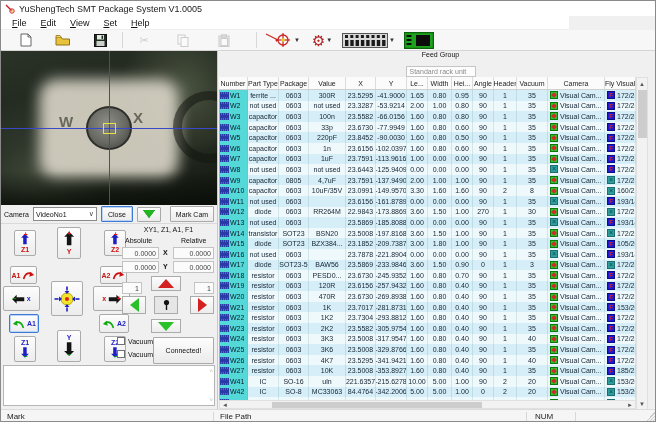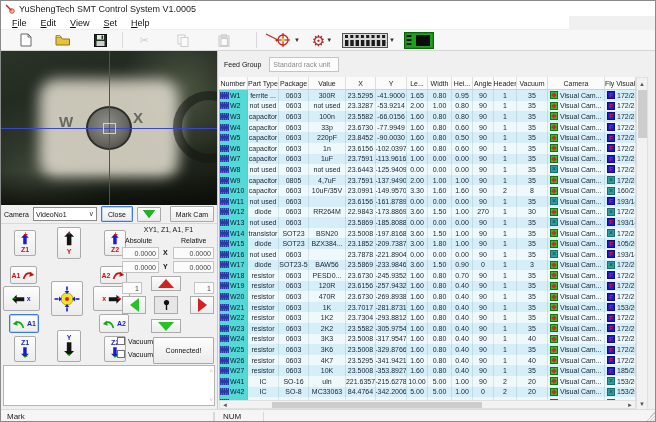--- a/index.html
+++ b/index.html
@@ -66,21 +66,21 @@
   .fat-up{width:0;height:0;border-left:8px solid transparent;border-right:8px solid transparent;border-bottom:9px solid #d32020;}
   .fat-dn{width:0;height:0;border-left:8px solid transparent;border-right:8px solid transparent;border-top:9px solid #28c128;}
   .fat-lf{width:0;height:0;border-top:7px solid transparent;border-bottom:7px solid transparent;border-right:9px solid #28c128;}
   .fat-rt{width:0;height:0;border-top:7px solid transparent;border-bottom:7px solid transparent;border-left:9px solid #d32020;}
   .chk{display:flex;align-items:center;gap:3px;position:absolute;}
   .chk .box{width:8px;height:8px;background:#fff;border:1px solid #707070;}
   .logbox{position:absolute;left:2px;top:314px;width:212px;height:41px;background:#ffffff;border:1px solid #b5b5b5;}
   .logbox .sa{position:absolute;right:1px;font-size:6px;color:#b9b9b9;line-height:6px;}
   
   .rightcol{position:absolute;left:218px;top:50px;width:438px;height:358px;background:#f0f0f0;}
-  .feedbar{position:absolute;left:0;top:0;width:438px;height:26px;background:#f0f0f0;display:flex;align-items:center;gap:8px;padding-left:5px;}
+  .feedbar{position:absolute;left:0;top:0;width:438px;height:26px;background:#f0f0f0;display:flex;align-items:center;gap:8px;padding-left:5px;flex-direction:column;}
   .feedinput{width:70px;height:15px;background:#fdfdfd;border:1px solid #c5c5c5;font-size:7px;color:#8a8a8a;padding:0 3px;}
   .thead{position:absolute;left:0;top:26px;width:417px;height:13px;display:grid;grid-template-columns:29px 31px 30px 37px 30px 31px 21px 24px 21px 21px 23px 31px 57px 31px;background:#fbfbfb;border-bottom:1px solid #d0d0d0;}
   .hcell{font-size:7px;color:#222;display:flex;align-items:center;justify-content:center;border-right:1px solid #dcdcdc;overflow:hidden;white-space:nowrap;}
   .tbody{position:absolute;left:0;top:39px;width:417px;height:310px;overflow:hidden;background:#fff;}
   .trow{display:grid;grid-template-columns:29px 31px 30px 37px 30px 31px 21px 24px 21px 21px 23px 31px 57px 31px;height:10.6px;background:#d5eef8;}
   .trow.alt{background:#eff9fc;}
   .tcell{font-size:7px;color:#152433;display:flex;align-items:center;justify-content:center;border-right:1px solid rgba(110,160,175,.22);overflow:hidden;white-space:nowrap;}
   .c-num{justify-content:flex-start;background:#55d8d8;gap:1px;padding-left:1px;color:#0c1c2c;}
   .c-camera,.c-fly{justify-content:flex-start;gap:2px;padding-left:2px;}
   .celltext{overflow:hidden;white-space:nowrap;}
@@ -114,21 +114,21 @@
 <body>
 
 <div class="window">
 
   <div class="titlebar">
     <svg width="10" height="10" viewBox="0 0 10 10">
         <line x1="1" y1="1" x2="7" y2="7" stroke="#c22" stroke-width="1.4"></line>
         <circle cx="7" cy="7" r="2.2" fill="none" stroke="#c22" stroke-width="1"></circle>
         <circle cx="7" cy="7" r="0.9" fill="#e8c02a"></circle>
       </svg>
-    <span class="title">YuShengTech SMT Control System V1.0005</span>
+    <span class="title">YuShengTech SMT Package System V1.0005</span>
   </div>
 
   <div class="menubar">
       <span class="menu-item"><u>F</u>ile</span>
       <span class="menu-item"><u>E</u>dit</span>
       <span class="menu-item"><u>V</u>iew</span>
       <span class="menu-item"><u>S</u>et</span>
       <span class="menu-item"><u>H</u>elp</span>
     </div>
 
@@ -1181,18 +1181,19 @@
     <div class="hscroll">
       <span class="arr" style="left:0">◄</span>
       <span class="thumb"></span>
       <span class="arr" style="right:0">►</span>
     </div>
   </div>
 
   <div class="statusbar">
     <span class="sready">Mark</span>
     <span class="ssep"></span>
+    <span class="sfile">File Path</span>
     <span class="ssep"></span>
     <span class="snum">NUM</span>
     <span class="ssep"></span>
     <span class="grip"></span>
   </div>
 </div>
 
 </body></html>

